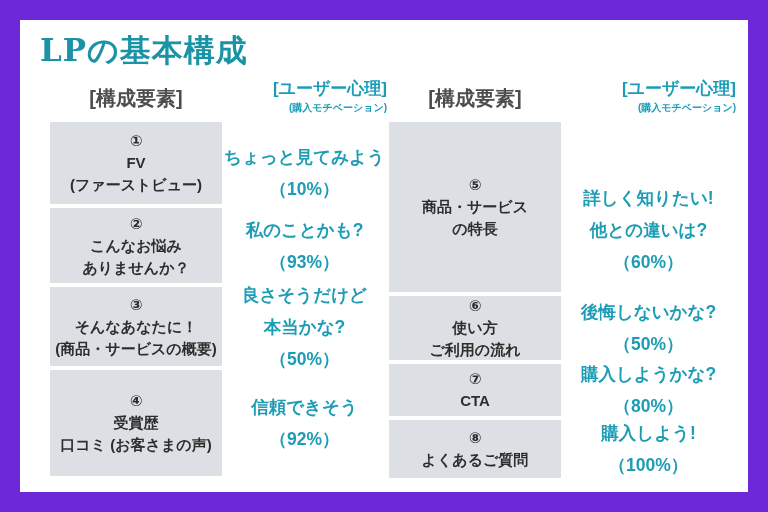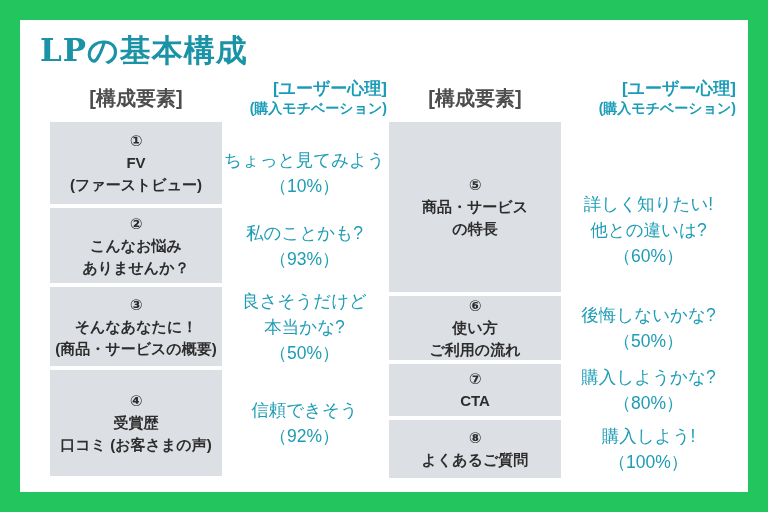--- a/index.html
+++ b/index.html
@@ -1,19 +1,19 @@
 <!DOCTYPE html>
 <html><head>
 <meta charset="utf-8">
 <style>
   * { margin: 0; padding: 0; box-sizing: border-box; }
   body { font-family: "Liberation Sans", "DejaVu Sans", sans-serif; }
   .canvas {
     width: 768px; height: 512px;
-    background: #22c55e;
+    background: #6d28d9;
     position: relative;
     overflow: hidden;
   }
   .card {
     position: absolute;
     left: 20px; top: 20px; right: 20px; bottom: 20px;
     background: #ffffff;
   }
   .title {
     margin: 10px 0 0 20px;
@@ -45,21 +45,21 @@
     font-weight: bold;
     color: #4d4d4d;
   }
   .hdr-psych {
     flex: 1;
     text-align: right;
     color: #1a9cb8;
     font-weight: bold;
   }
   .hdr-psych-main { font-size: 17px; line-height: 20px; }
-  .hdr-psych-sub  { font-size: 14px; line-height: 18px; }
+  .hdr-psych-sub  { font-size: 10px; line-height: 18px; }
 
   .rows {
     display: flex;
     flex-direction: column;
     gap: 4px;
     margin-top: 2px;
   }
   .row { display: flex; }
   .element-box {
     width: 172px;
@@ -76,22 +76,22 @@
     padding: 4px 2px;
   }
   .psych-cell {
     flex: 1;
     display: flex;
     align-items: center;
     justify-content: center;
     text-align: center;
     white-space: pre-line;
     font-size: 17.5px;
-    line-height: 26px;
-    font-weight: normal;
+    line-height: 32px;
+    font-weight: bold;
     color: #1d9cb5;
     padding: 0 2px;
   }
   .psych-cell.push-down    { padding-top: 46px; }
   .psych-cell.push-down-sm { padding-top: 20px; }
 
   
   .group-left  .row:nth-child(1) { height: 82px; }
   .group-left  .row:nth-child(2) { height: 75px; }
   .group-left  .row:nth-child(3) { height: 79px; }

